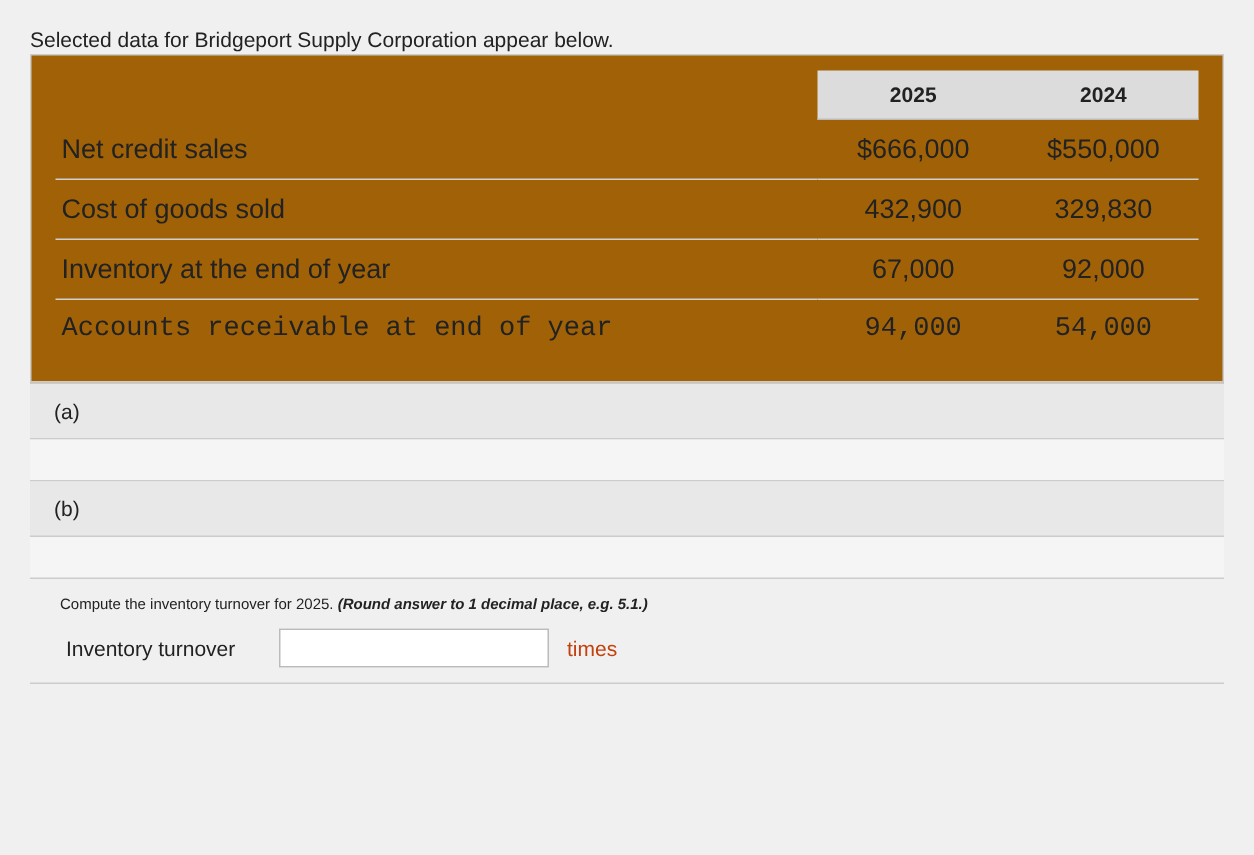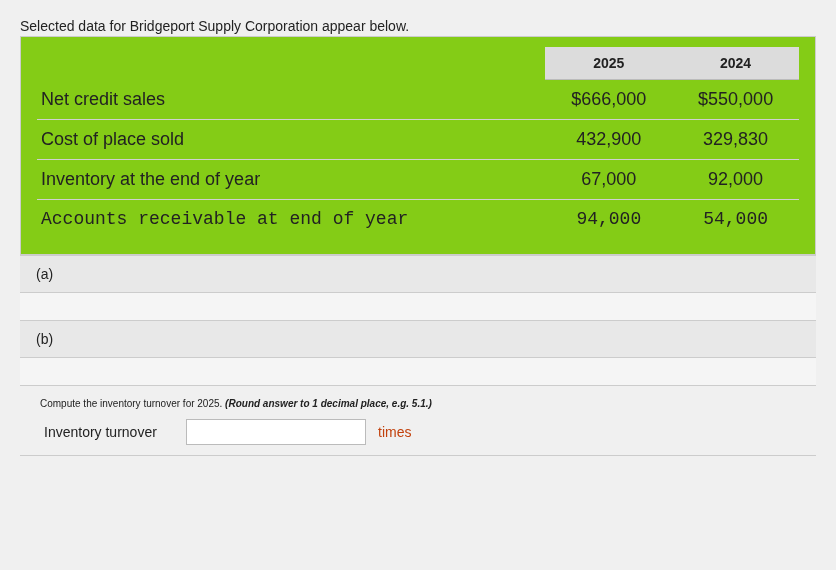--- a/index.html
+++ b/index.html
@@ -16,21 +16,21 @@
       width: 836px;
       min-height: 570px;
       padding: 18px 20px 18px 20px;
     }
     .intro-text {
       font-size: 14px;
       color: #222;
       margin-bottom: 2px;
     }
     .data-table-container {
-      background: #84cc16;
+      background: #a16207;
       border: 1px solid #ccc;
       padding: 10px 16px 16px 16px;
       margin-bottom: 0;
     }
     .data-table {
       width: 100%;
       border-collapse: collapse;
     }
     .data-table thead tr th {
       padding: 8px 10px;
@@ -150,21 +150,21 @@
           <th>2024</th>
         </tr>
       </thead>
       <tbody id="table-body">
       <tr>
             <td>Net credit sales</td>
             <td>$666,000</td>
             <td>$550,000</td>
           </tr>
           <tr>
-            <td>Cost of place sold</td>
+            <td>Cost of goods sold</td>
             <td>432,900</td>
             <td>329,830</td>
           </tr>
           <tr>
             <td>Inventory at the end of year</td>
             <td>67,000</td>
             <td>92,000</td>
           </tr>
           <tr>
             <td>Accounts receivable at end of year</td>

